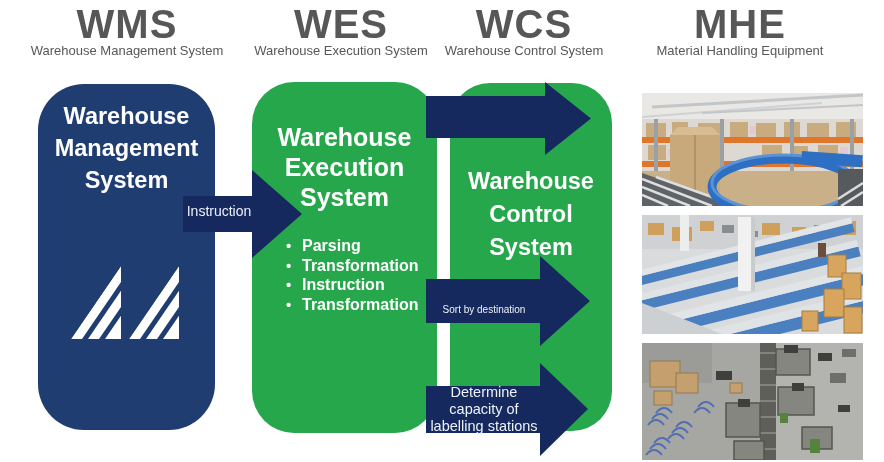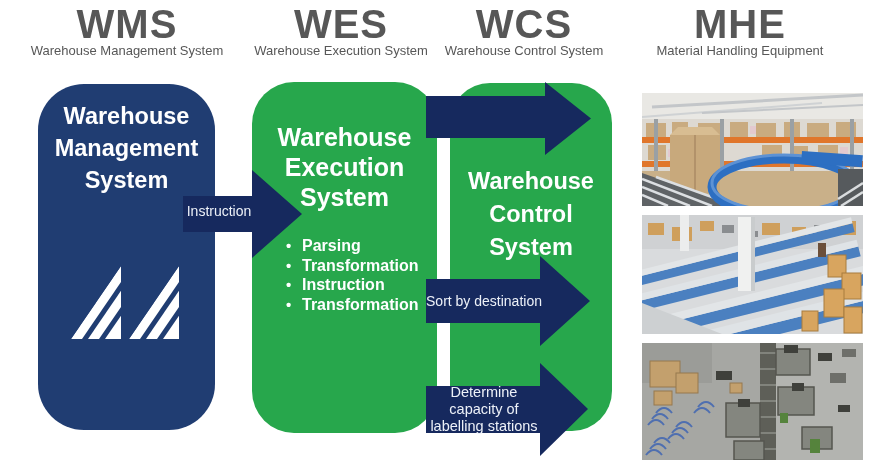--- a/index.html
+++ b/index.html
@@ -33,21 +33,21 @@
   .arrow svg{display:block;}
   .arrow .lbl{
     position:absolute;color:#edf1f8;text-align:center;
     display:flex;align-items:center;justify-content:center;
   }
   .ar-instruction{left:183px;top:170px;width:119px;height:88px;}
   .ar-instruction .lbl{left:0;top:26px;width:72px;height:30px;font-size:14px;white-space:nowrap;}
   .ar-divert{left:426px;top:82px;width:165px;height:73px;}
   .ar-divert .lbl{left:0;top:14px;width:119px;height:42px;font-size:15px;line-height:1.25;}
   .ar-sort{left:426px;top:256px;width:164px;height:90px;}
-  .ar-sort .lbl{left:0;top:23px;width:116px;height:44px;font-size:14px;white-space:nowrap;}
+  .ar-sort .lbl{left:0;top:31px;width:116px;height:44px;font-size:10px;white-space:nowrap;}
   .ar-determine{left:426px;top:363px;width:162px;height:93px;}
   .ar-determine .lbl{left:0;top:20px;width:116px;height:53px;font-size:14.5px;line-height:1.15;}
 
   
   .photo{position:absolute;left:642px;width:221px;overflow:hidden;}
   .photo svg{display:block;}
   .p1{top:93px;height:113px;}
   .p2{top:215px;height:119px;}
   .p3{top:343px;height:117px;}
 </style>

